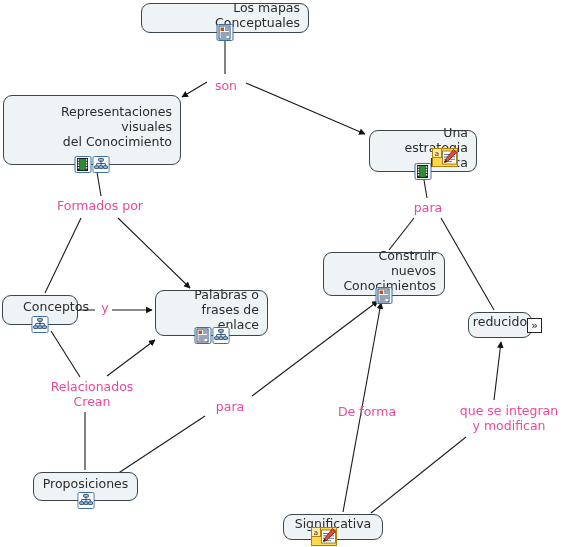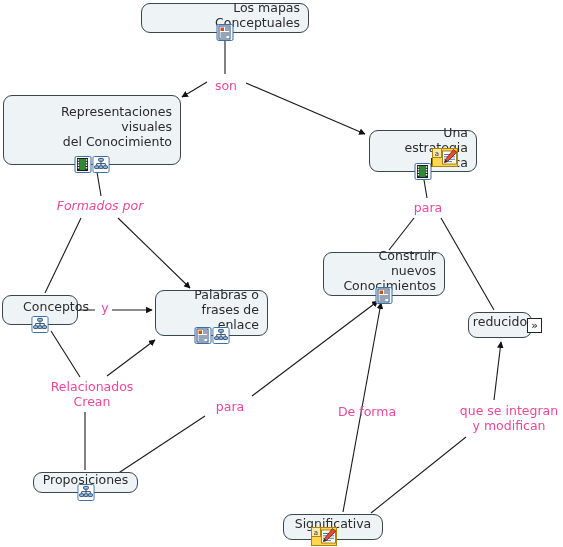--- a/index.html
+++ b/index.html
@@ -221,21 +221,21 @@
 Conocimientos</span><div class="icon-tray"><span class="mini-icon"><svg width="15" height="15" viewBox="0 0 15 15">
               <rect x="1.5" y="1" width="11" height="13" fill="#ffffff" stroke="#2d4d70" stroke-width="1"></rect>
               <rect x="3" y="2.5" width="3.5" height="3.5" fill="#c9531f"></rect>
               <rect x="7.5" y="2.5" width="4" height="1" fill="#2d4d70"></rect>
               <rect x="7.5" y="4.5" width="4" height="1" fill="#2d4d70"></rect>
               <rect x="3" y="7.5" width="8.5" height="1" fill="#2d4d70"></rect>
               <rect x="3" y="9.5" width="8.5" height="1" fill="#2d4d70"></rect>
               <rect x="3" y="11.5" width="6" height="1" fill="#2d4d70"></rect>
             </svg></span></div></div>
       <div class="node" style="left: 468px; top: 312px; width: 64px; height: 26px;"><span class="node-label">reducido</span><span class="expand-badge" style="left: 58px; top: 5px;">»</span></div>
-      <div class="node" style="left: 33px; top: 472px; width: 105px; height: 21px;"><span class="node-label">Proposiciones</span><div class="icon-tray"><span class="mini-icon"><svg width="15" height="15" viewBox="0 0 15 15">
+      <div class="node" style="left: 33px; top: 472px; width: 105px; height: 29px;"><span class="node-label">Proposiciones</span><div class="icon-tray"><span class="mini-icon"><svg width="15" height="15" viewBox="0 0 15 15">
               <rect x="0" y="0" width="15" height="15" fill="#ffffff"></rect>
               <rect x="5.2" y="1.4" width="4.6" height="2.8" rx="0.6" fill="#9fc3e8" stroke="#1c3f66" stroke-width="0.9"></rect>
               <path d="M 7.5 4.3 L 7.5 6.6 M 3.2 6.6 L 11.8 6.6 M 3.2 6.6 L 3.2 8.6 M 7.5 6.6 L 7.5 8.6 M 11.8 6.6 L 11.8 8.6" stroke="#1c3f66" stroke-width="0.9" fill="none"></path>
               <rect x="1.2" y="8.8" width="4" height="2.6" rx="0.5" fill="#9fc3e8" stroke="#1c3f66" stroke-width="0.9"></rect>
               <rect x="5.6" y="8.8" width="3.8" height="2.6" rx="0.5" fill="#9fc3e8" stroke="#1c3f66" stroke-width="0.9"></rect>
               <rect x="9.9" y="8.8" width="4" height="2.6" rx="0.5" fill="#9fc3e8" stroke="#1c3f66" stroke-width="0.9"></rect>
             </svg></span></div></div>
       <div class="node" style="left: 283px; top: 514px; width: 100px; height: 26px;"><span class="node-label">Significativa</span><span class="note-icon" style="left: 27px; top: 12px;"><svg width="26" height="21" viewBox="0 0 26 21">
             <rect x="0.5" y="0.5" width="25" height="18" fill="#ffd64f" stroke="#b08400" stroke-width="1"></rect>
             <rect x="0.5" y="0.5" width="9" height="9" fill="#ffe9a8" stroke="#b08400" stroke-width="1"></rect>
@@ -245,21 +245,21 @@
             <rect x="12" y="8.4" width="11" height="0.9" fill="#3a6ea5"></rect>
             <rect x="12" y="10.8" width="11" height="0.9" fill="#3a6ea5"></rect>
             <rect x="12" y="13.2" width="8" height="0.9" fill="#3a6ea5"></rect>
             <path d="M 21.5 1.5 L 24.5 4.5 L 15.5 13.5 L 12.5 14.5 L 13.5 11.5 Z" fill="#e34b33" stroke="#7a2012" stroke-width="0.8" stroke-linejoin="round"></path>
             <path d="M 12.5 14.5 L 13.5 11.5 L 15.5 13.5 Z" fill="#2b2b2b"></path>
           </svg></span></div>
     </div>
   <div id="labels-group">
       <div class="edge-label" style="left: 206px; top: 78px; width: 40px;">son</div>
       <div class="edge-label" style="left: 406px; top: 200px; width: 44px;">para</div>
-      <div class="edge-label" style="left: 51px; top: 198px; width: 98px; font-style: italic;">Formados por</div>
+      <div class="edge-label" style="left: 51px; top: 198px; width: 98px;">Formados por</div>
       <div class="edge-label" style="left: 98px; top: 300px; width: 14px;">y</div>
       <div class="edge-label" style="left: 44px; top: 379px; width: 96px;">Relacionados
 Crean</div>
       <div class="edge-label" style="left: 208px; top: 399px; width: 44px;">para</div>
       <div class="edge-label" style="left: 331px; top: 404px; width: 72px;">De forma</div>
       <div class="edge-label" style="left: 455px; top: 403px; width: 108px;">que se integran
 y modifican</div>
     </div>
 
 </div>

